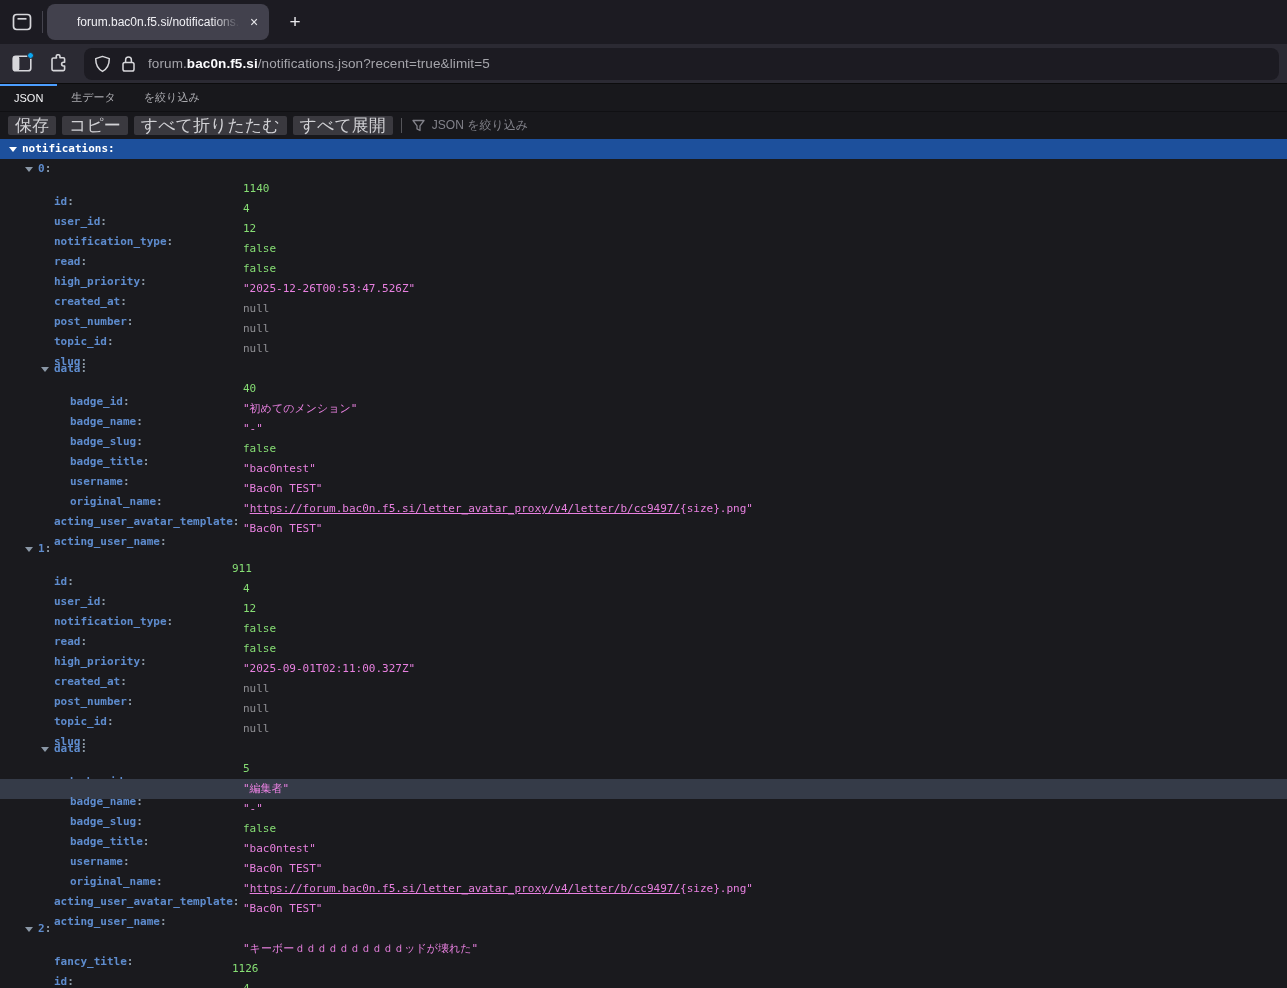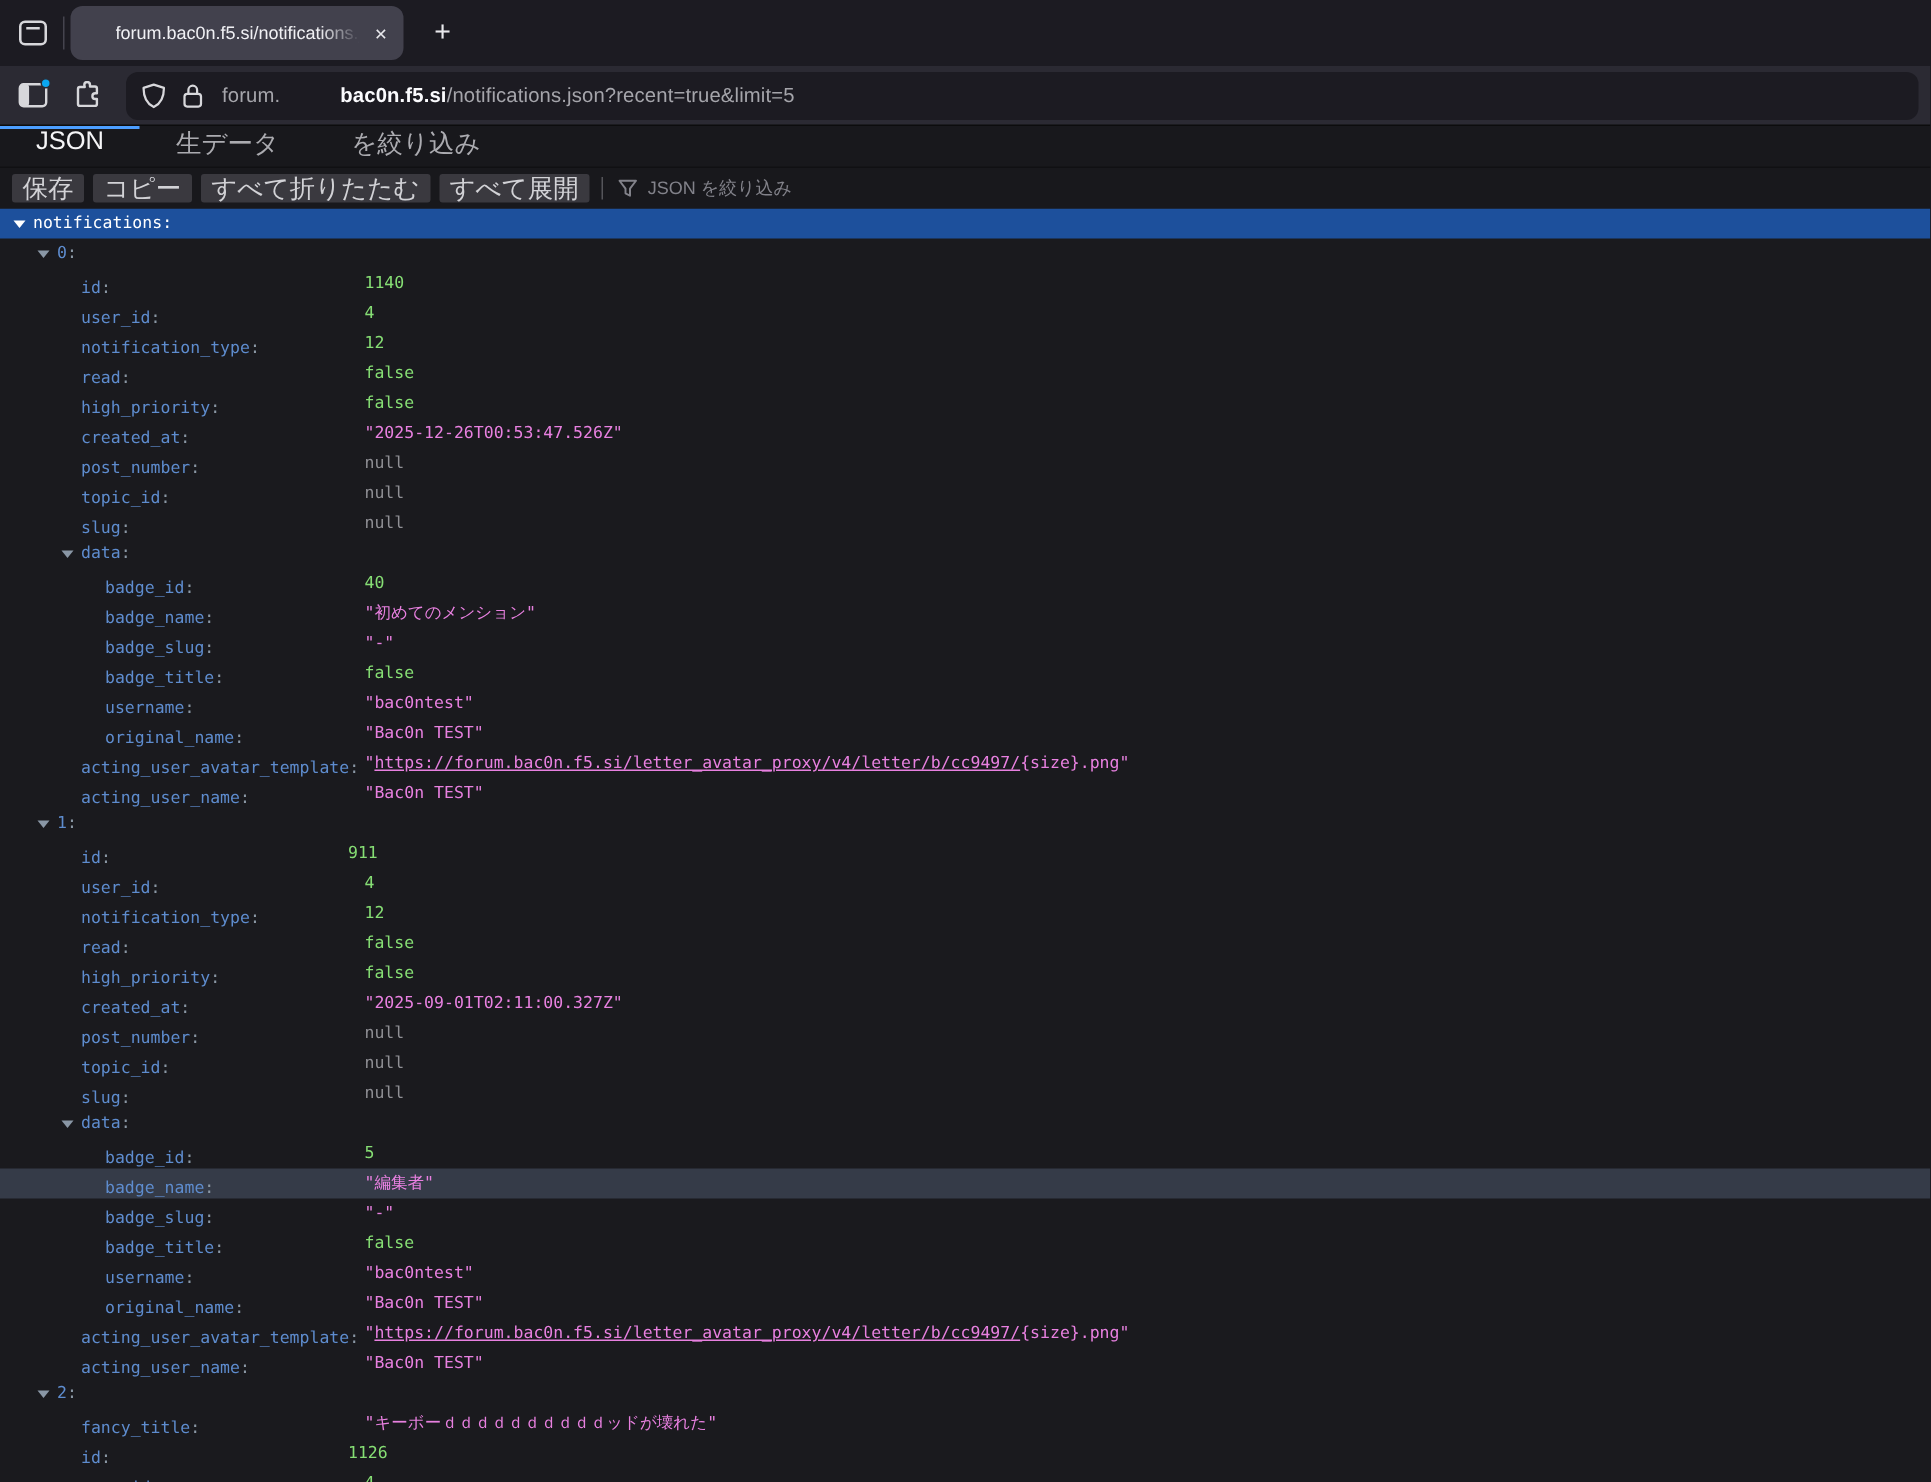--- a/index.html
+++ b/index.html
@@ -27,46 +27,46 @@
   .navbar { height:40px; background:#2b2a33; display:flex; align-items:center;
             border-bottom:1px solid #0c0c0d; }
   .nav-iconbtn { width:28px; height:28px; margin-left:8px; display:flex; align-items:center;
                  justify-content:center; position:relative; border-radius:4px; }
   .notif-dot { position:absolute; top:2px; right:2px; width:7px; height:7px; border-radius:50%;
                background:#0aa7f2; border:1px solid #2b2a33; }
   .urlbar { flex:1 1 auto; height:32px; margin-left:12px; margin-right:8px; background:#1c1b22;
             border-radius:8px; display:flex; align-items:center; }
   .urlbar .icn { margin-left:10px; display:flex; align-items:center; }
   .url-text { margin-left:12px; font-size:13.5px; color:#a5a5ab; white-space:nowrap; letter-spacing:.1px; }
-  .url-text .domain { color:#fbfbfe; font-weight:600;margin-left:40px; }
+  .url-text .domain { color:#fbfbfe; font-weight:600; }
 
   
   .json-tabs { height:28px; background:#18181c; display:flex; align-items:stretch;
                border-bottom:1px solid #101013; }
-  .jtab { padding:0 24px; display:flex; align-items:flex-start; font-size:17px; color:#ababb0;
+  .jtab { padding:0 14px; display:flex; align-items:center; font-size:11px; color:#ababb0;
           position:relative; }
   .jtab.active { color:#f5f5f7; }
   .jtab.active::before { content:''; position:absolute; top:0; left:0; right:0; height:2px;
                          background:#4c9eff; }
 
   .json-toolbar { height:27px; background:#18181c; display:flex; align-items:center; }
   .jbtn { margin-left:6px; padding:2px 7px; background:#3a393f; border-radius:2px;
           color:#d2d2d6; font-size:17px; line-height:15px; white-space:nowrap; }
   .jbtn:first-child { margin-left:8px; }
   .jtool-sep { width:1px; height:15px; background:#55555a; margin-left:8px; }
   .jfilter { display:flex; align-items:center; margin-left:10px; color:#82828a; font-size:12px; }
   .jfilter svg { margin-right:7px; }
 
   
   .json-tree { height:849px; overflow:hidden; background:#1a1a1e;
                font-family:"DejaVu Sans Mono","Liberation Mono",monospace; font-size:11px; }
   .trow { position:relative; height:20px; line-height:20px; white-space:nowrap; }
   .trow.selected { background:#1d509c; }
   .trow.hover { background:#353b48; }
-  .kw { display:inline-flex; align-items:center; height:20px; }
+  .kw { display:inline-flex; align-items:flex-start; height:20px;font-weight:bold; }
   .twisty { display:inline-block; width:14px; height:20px; position:relative; }
   .twisty::before { content:''; position:absolute; left:1px; top:8px;
                     border-left:4.5px solid transparent; border-right:4.5px solid transparent;
                     border-top:5.5px solid #8a97a6; }
   .spacer { display:inline-block; width:14px; }
   .key { color:#5e8cce; }
   .colon { color:#8b98a5; }
   .val { position:absolute; left:243px; top:0; height:20px; line-height:20px; }
   .val.number, .val.boolean { color:#86de74; }
   .val.string, .val.link { color:#e880e0; }

